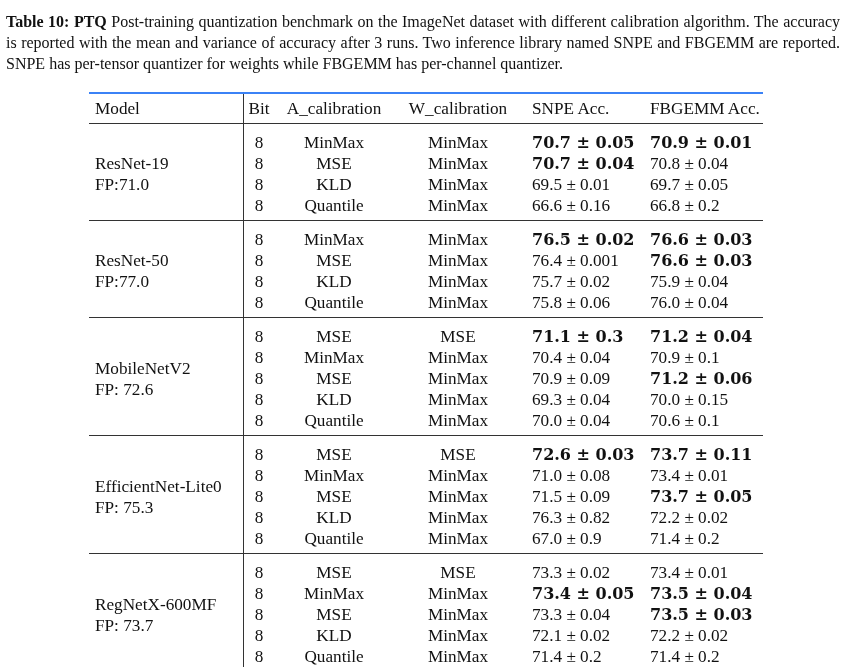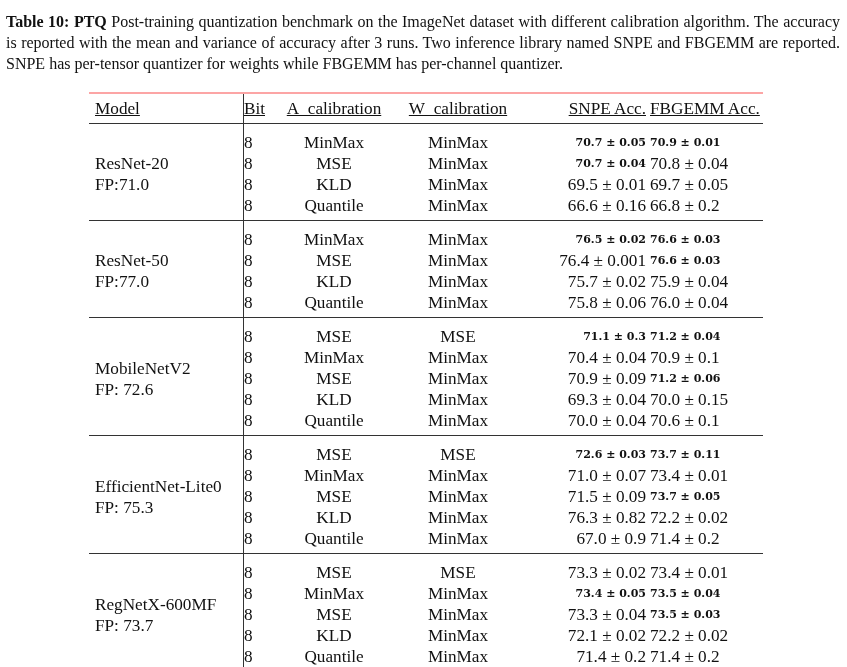--- a/index.html
+++ b/index.html
@@ -3,31 +3,31 @@
 <meta charset="utf-8">
 <style>
   html, body { margin: 0; padding: 0; background: #ffffff; }
   body { width: 847px; height: 667px; overflow: hidden; font-family: "Liberation Serif", serif; color: #111; }
   .caption { position: absolute; left: 6px; top: 11px; width: 834px; font-size: 16px; line-height: 21px; text-align: justify; }
   .caption b { font-weight: bold; }
   .tbl { position: absolute; left: 89px; top: 92px; width: 674px; }
   table { border-collapse: collapse; width: 674px; font-size: 17.2px; }
   td, th { padding: 0; height: 21px; line-height: 21px; font-weight: normal; white-space: nowrap; }
   thead tr th { height: 29px; }
-  .top-rule { border-top: 2px solid #fca5a5; text-decoration: underline; }
+  .top-rule { border-top: 2px solid #3b82f6; }
   .mid-rule { border-top: 1.3px solid #333; }
   .bot-rule { border-bottom: 2px solid #222; }
   .c-model { width: 148px; text-align: left; padding-left: 6px; vertical-align: middle; }
-  .c-bit { width: 30px; text-align: left; border-left: 1px solid #333; }
+  .c-bit { width: 30px; text-align: center; border-left: 1px solid #333; }
   .c-a { width: 120px; text-align: center; }
   .c-w { width: 128px; text-align: center; }
-  .c-s { width: 114px; text-align: right; padding-left: 10px; }
+  .c-s { width: 114px; text-align: left; padding-left: 10px; }
   .c-f { text-align: left; padding-left: 4px; }
   .sp td { height: 8px; line-height: 8px; }
-  .bold { font-weight: bold; font-family: "DejaVu Serif", serif; font-size: 11px; }
+  .bold { font-weight: bold; font-family: "DejaVu Serif", serif; font-size: 16px; }
   th.c-s, th.c-f { padding-left: 10px; }
   th.c-f { padding-left: 4px; margin-top: 18px; }
   .mlabel { line-height: 21px; }
 </style>
 </head>
 <body>
 
 <div class="caption"><b>Table 10:</b> <b>PTQ</b><span> Post-training quantization benchmark on the ImageNet dataset with different calibration algorithm. The accuracy is reported with the mean and variance of accuracy after 3 runs. Two inference library named SNPE and FBGEMM are reported. SNPE has per-tensor quantizer for weights while FBGEMM has per-channel quantizer.</span></div>
 
 <div class="tbl">
@@ -46,21 +46,21 @@
         <tr class="sp mid-rule" style="border-top: 1.3px solid rgb(51, 51, 51);">
           <td class="c-model"></td>
           <td class="c-bit"></td>
           <td></td>
           <td></td>
           <td></td>
           <td></td>
         </tr>
         <tr>
           <td class="c-model" rowspan="4">
-            <div class="mlabel">ResNet-20</div>
+            <div class="mlabel">ResNet-19</div>
             <div class="mlabel">FP:71.0</div>
           </td>
           <td class="c-bit">8</td>
           <td class="c-a">MinMax</td>
           <td class="c-w">MinMax</td>
           <td class="c-s bold">70.7 ± 0.05</td>
           <td class="c-f bold">70.9 ± 0.01</td>
         </tr>
         <tr>
           <td class="c-bit">8</td>
@@ -210,21 +210,21 @@
           <td class="c-bit">8</td>
           <td class="c-a">MSE</td>
           <td class="c-w">MSE</td>
           <td class="c-s bold">72.6 ± 0.03</td>
           <td class="c-f bold">73.7 ± 0.11</td>
         </tr>
         <tr>
           <td class="c-bit">8</td>
           <td class="c-a">MinMax</td>
           <td class="c-w">MinMax</td>
-          <td class="c-s">71.0 ± 0.07</td>
+          <td class="c-s">71.0 ± 0.08</td>
           <td class="c-f">73.4 ± 0.01</td>
         </tr>
         <tr>
           <td class="c-bit">8</td>
           <td class="c-a">MSE</td>
           <td class="c-w">MinMax</td>
           <td class="c-s">71.5 ± 0.09</td>
           <td class="c-f bold">73.7 ± 0.05</td>
         </tr>
         <tr>

